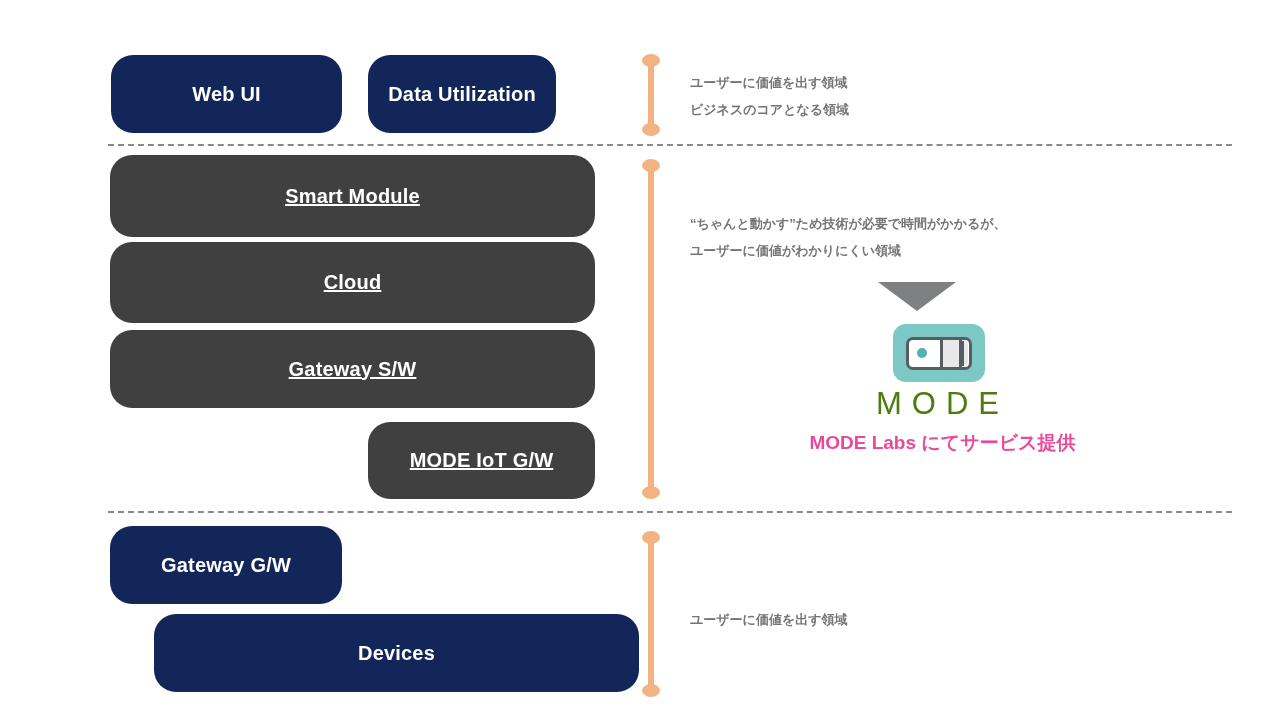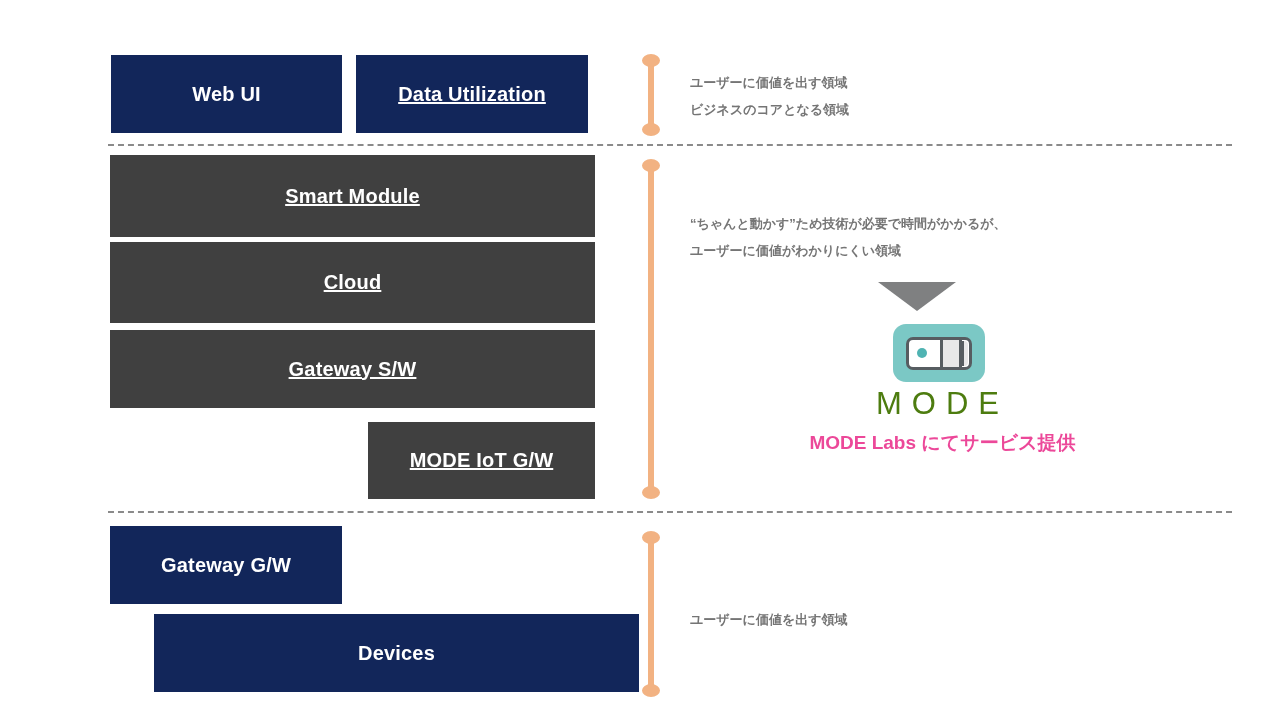--- a/index.html
+++ b/index.html
@@ -19,26 +19,27 @@
   
   .box {
     position: absolute;
     display: flex;
     align-items: center;
     justify-content: center;
     color: #ffffff;
     font-weight: 700;
     font-size: 20px;
     letter-spacing: 0.2px;
+    border-radius: 22px;
   }
   .navy { background: #12265a; }
   .teal { background: #404040; text-decoration: underline; }
 
   .b-webui   { left: 111px; top: 55px;  width: 231px; height: 78px; }
-  .b-datautl { left: 356px; top: 55px;  width: 232px; height: 78px; text-decoration: underline; }
+  .b-datautl { left: 368px; top: 55px;  width: 188px; height: 78px; }
   .b-smart   { left: 110px; top: 155px; width: 485px; height: 82px; }
   .b-cloud   { left: 110px; top: 242px; width: 485px; height: 81px; }
   .b-gwsw    { left: 110px; top: 330px; width: 485px; height: 78px; }
   .b-modegw  { left: 368px; top: 422px; width: 227px; height: 77px; }
   .b-gwgw    { left: 110px; top: 526px; width: 232px; height: 78px; }
   .b-devices { left: 110px; top: 614px; width: 485px; height: 78px; margin-left: 44px; }
 
   
   .sep {
     position: absolute;

